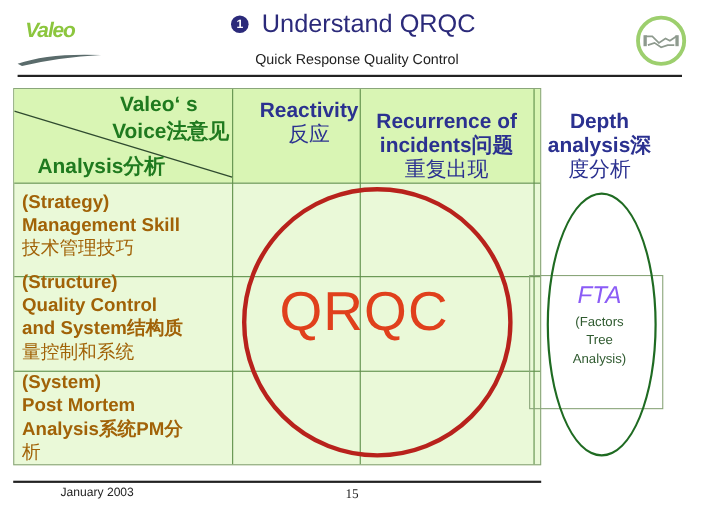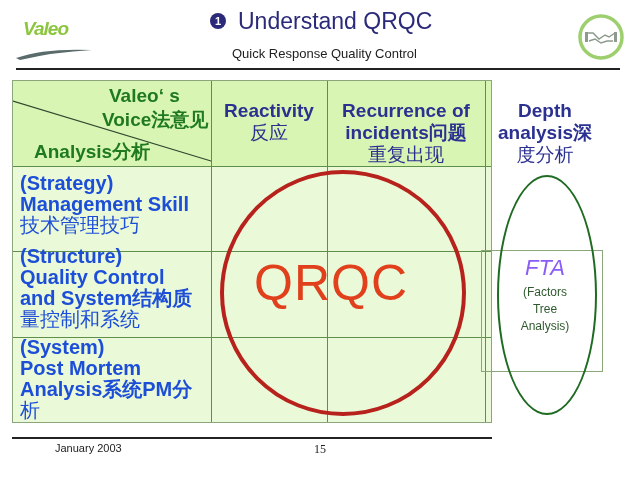--- a/index.html
+++ b/index.html
@@ -12,21 +12,21 @@
   .subtitle{position:absolute;left:232px;top:46px;font-size:13px;color:#222;white-space:nowrap;}
   .hand-icon{position:absolute;left:577px;top:13px;width:48px;height:48px;}
   .top-rule{position:absolute;left:16px;top:68px;width:604px;height:2px;background:#222;}
   .table{position:absolute;left:12px;top:80px;width:480px;height:343px;background:#eaf9d8;border:1px solid #8aa67a;box-sizing:border-box;}
   .hdr-row{position:absolute;left:0;top:0;width:100%;height:85px;background:#d9f5b4;}
   .vline{position:absolute;top:0;width:1px;height:100%;background:#5f8f4a;}
   .hline{position:absolute;left:0;height:1px;width:100%;background:#5f8f4a;}
   .cell-text{position:absolute;color:#2b3190;font-weight:bold;font-size:19px;line-height:22px;}
   .green-t{color:#1f7a1f;}
   .hdr-center{text-align:center;}
-  .row-text{position:absolute;left:7px;color:#1d4ed8;font-weight:bold;font-size:20px;line-height:21px;}
+  .row-text{position:absolute;left:7px;color:#a16207;font-weight:bold;font-size:17px;line-height:21px;}
   .row-text .cn{font-weight:normal;}
   .qrqc-circle{position:absolute;left:220px;top:170px;width:246px;height:246px;border:4px solid #b8221c;border-radius:50%;box-sizing:border-box;}
   .qrqc-text{position:absolute;left:254px;top:254px;font-size:50px;font-weight:normal;color:#e0401c;letter-spacing:1px;}
   .fta-ellipse{position:absolute;left:497px;top:175px;width:100px;height:240px;border:2px solid #1f6b22;border-radius:50%;box-sizing:border-box;}
   .fta-box{position:absolute;left:481px;top:250px;width:122px;height:122px;border:1px solid #8aa67a;box-sizing:border-box;}
   .fta-title{position:absolute;left:525px;top:255px;font-size:22px;color:#8b5cf6;font-style:italic;}
   .fta-sub{position:absolute;left:510px;top:284px;width:70px;text-align:center;font-size:12px;line-height:17px;color:#2f5a2f;}
   .bot-rule{position:absolute;left:12px;top:437px;width:480px;height:1.5px;background:#222;}
   .footer-date{position:absolute;left:55px;top:442px;font-size:11px;color:#222;}
   .footer-page{position:absolute;left:314px;top:442px;font-size:12px;color:#222;font-family:"Liberation Serif",serif;}
@@ -67,21 +67,21 @@
   <div class="hline" style="top:170px"></div>
   <div class="hline" style="top:256px"></div>
 
   <svg style="position:absolute;left:0;top:0;" width="199" height="86">
     <line x1="0" y1="20" x2="198" y2="80" stroke="#2f4a2f" stroke-width="1.2"></line>
   </svg>
   <div class="cell-text green-t" style="left:96px;top:4px;">Valeo‘ s</div>
   <div class="cell-text green-t" style="left:89px;top:28px;">Voice法意见</div>
   <div class="cell-text green-t" style="left:-12px;top:60px;margin-left:33px;">Analysis分析</div>
 
-  <div class="cell-text hdr-center" style="left:198px;width:116px;top:19px;">
+  <div class="cell-text hdr-center" style="left:198px;width:116px;top:9px;padding-left:12px;">
     <div>Reactivity</div>
     <div style="font-weight:normal">反应</div>
   </div>
   <div class="cell-text hdr-center" style="left:314px;width:158px;top:19px;">
     <div>Recurrence of</div>
     <div>incidents问题</div>
     <div style="font-weight:normal">重复出现</div>
   </div>
   <div class="cell-text hdr-center" style="left:472px;width:120px;top:19px;">
     <div>Depth</div>

